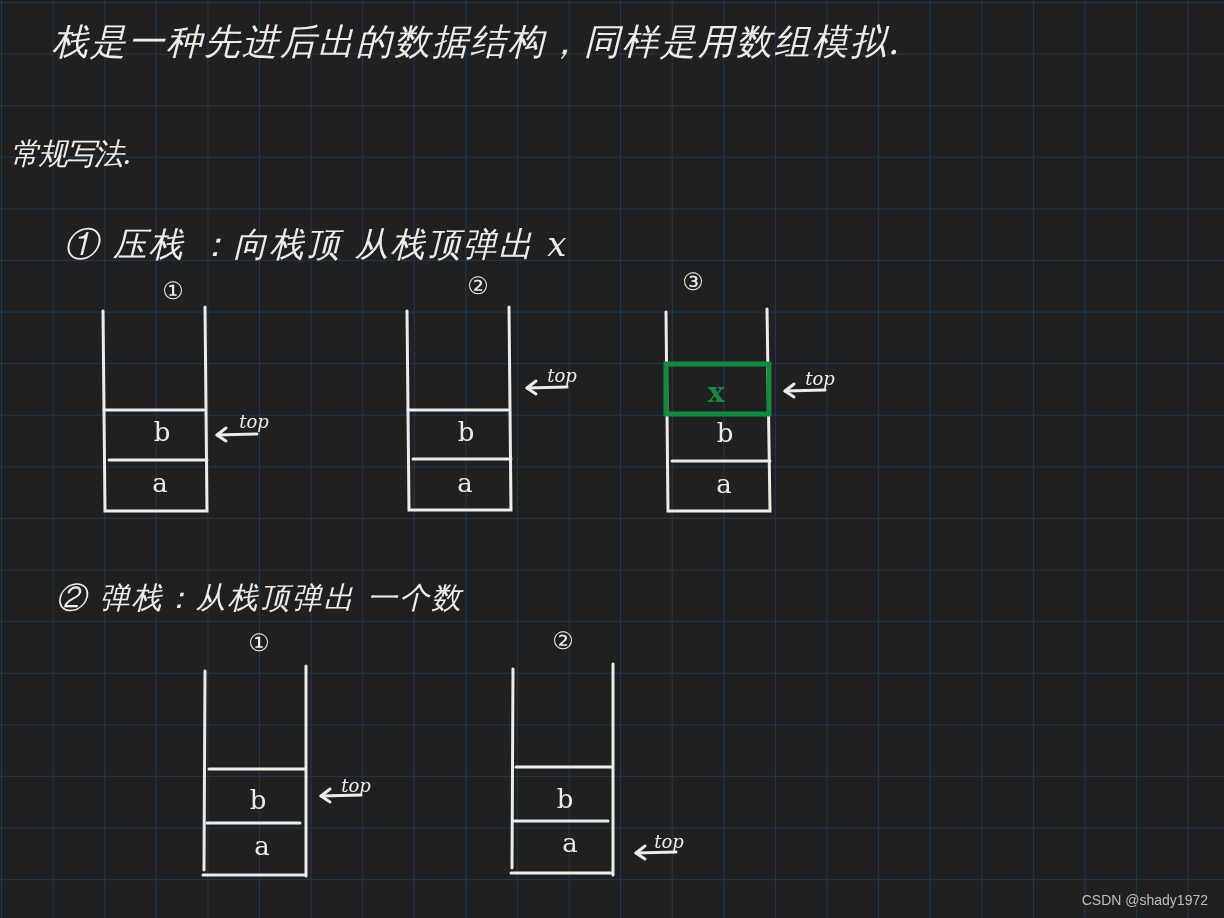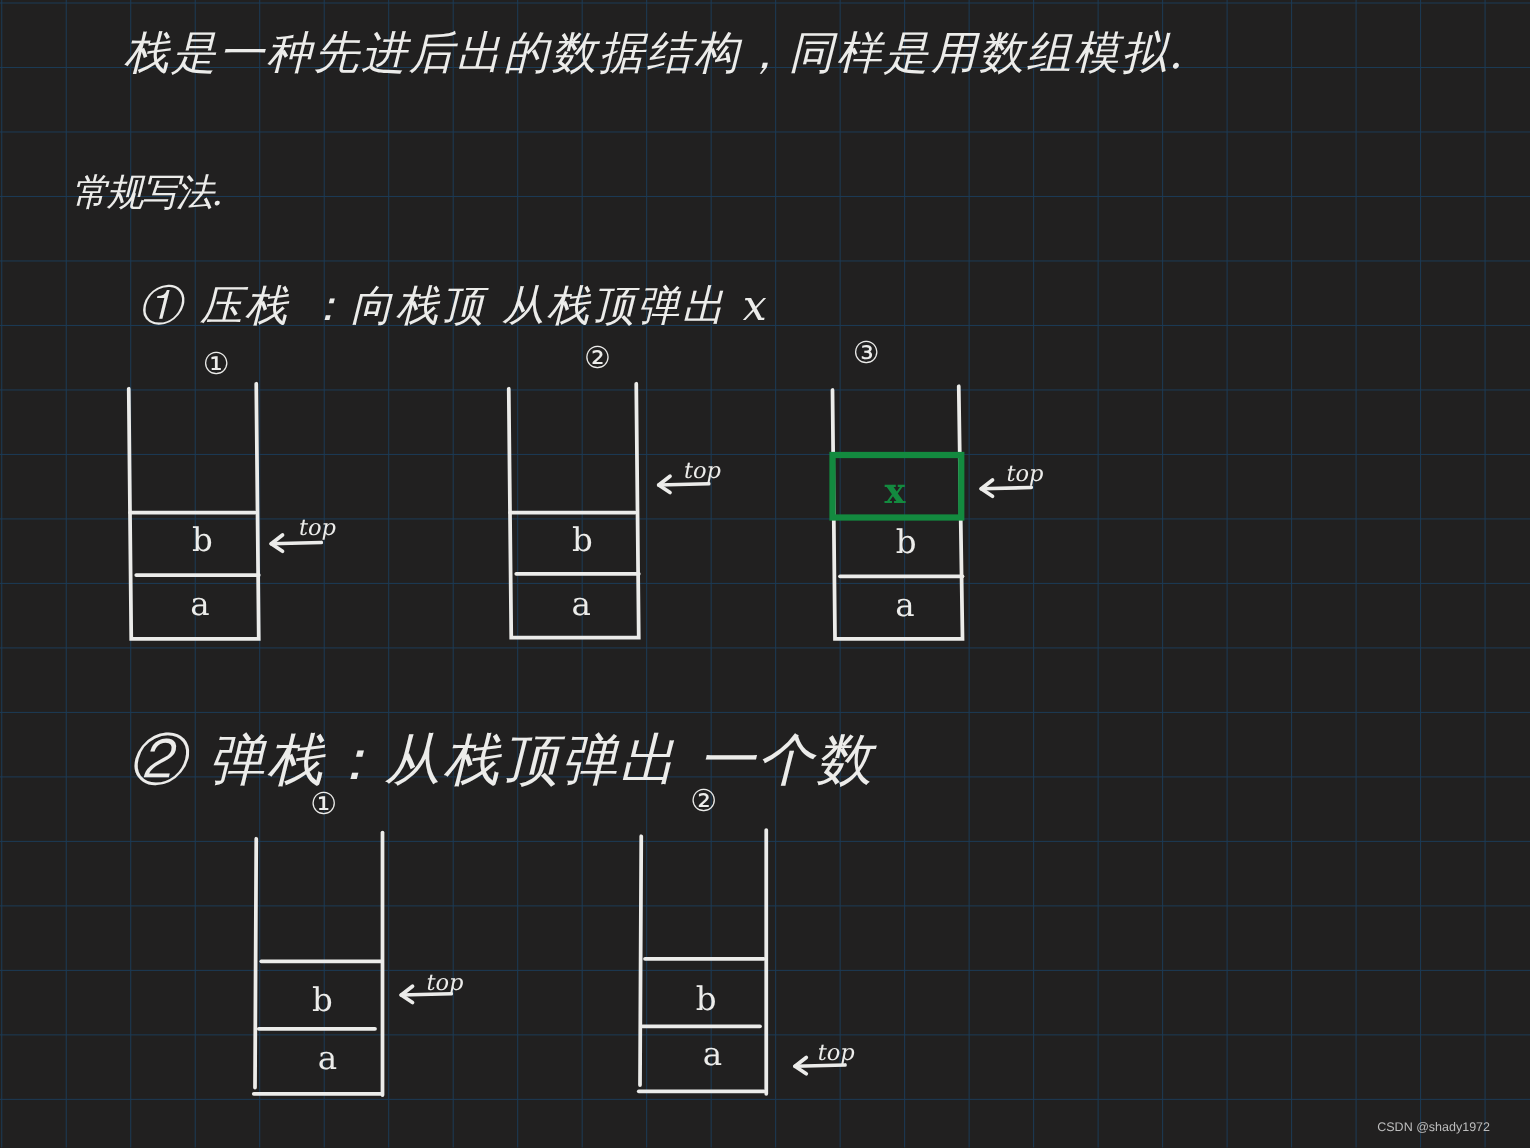--- a/index.html
+++ b/index.html
@@ -7,27 +7,27 @@
     width:1224px; height:918px; overflow:hidden; position:relative;
     background-color:#212020;
     background-image:
       linear-gradient(to right, #1b3a55 1px, transparent 1px),
       linear-gradient(to bottom, #1b3a55 1px, transparent 1px);
     background-size:51.6px 51.6px;
     background-position:1px 2px;
     font-family:"DejaVu Serif", serif;
     color:#ebebeb;
   }
-  .hand { position:absolute; white-space:nowrap; color:#ececea; letter-spacing:2px;margin-left:47px; }
+  .hand { position:absolute; white-space:nowrap; color:#ececea; letter-spacing:2px; }
   .title { left:52px; top:18px; font-size:36px; font-style:italic; }
   .sub { left:10px; top:134px; font-size:30px; font-style:italic; letter-spacing:-2px; }
   .sec1 { left:64px; top:222px; font-size:34px; font-style:italic; }
-  .sec2 { left:56px; top:578px; font-size:45px; font-style:italic; }
+  .sec2 { left:56px; top:578px; font-size:30px; font-style:italic; }
   svg.canvas { position:absolute; left:0; top:0; width:1224px; height:918px; }
-  .watermark { position:absolute; right:32px; bottom:10px; font-family:"Liberation Sans", sans-serif; font-size:10px; color:#bdbdbd; }
+  .watermark { position:absolute; right:16px; bottom:10px; font-family:"Liberation Sans", sans-serif; font-size:14px; color:#bdbdbd; }
 </style>
 </head>
 <body>
 
 <div class="hand title">栈是一种先进后出的数据结构，同样是用数组模拟.</div>
 <div class="hand sub">常规写法.</div>
 <div class="hand sec1">① 压栈 ：向栈顶 从栈顶弹出 x</div>
 <div class="hand sec2">② 弹栈：从栈顶弹出 一个数</div>
 
 <svg class="canvas" viewBox="0 0 1224 918" fill="none" stroke="#ececea" stroke-width="3" stroke-linecap="round" font-family="DejaVu Serif, serif">

